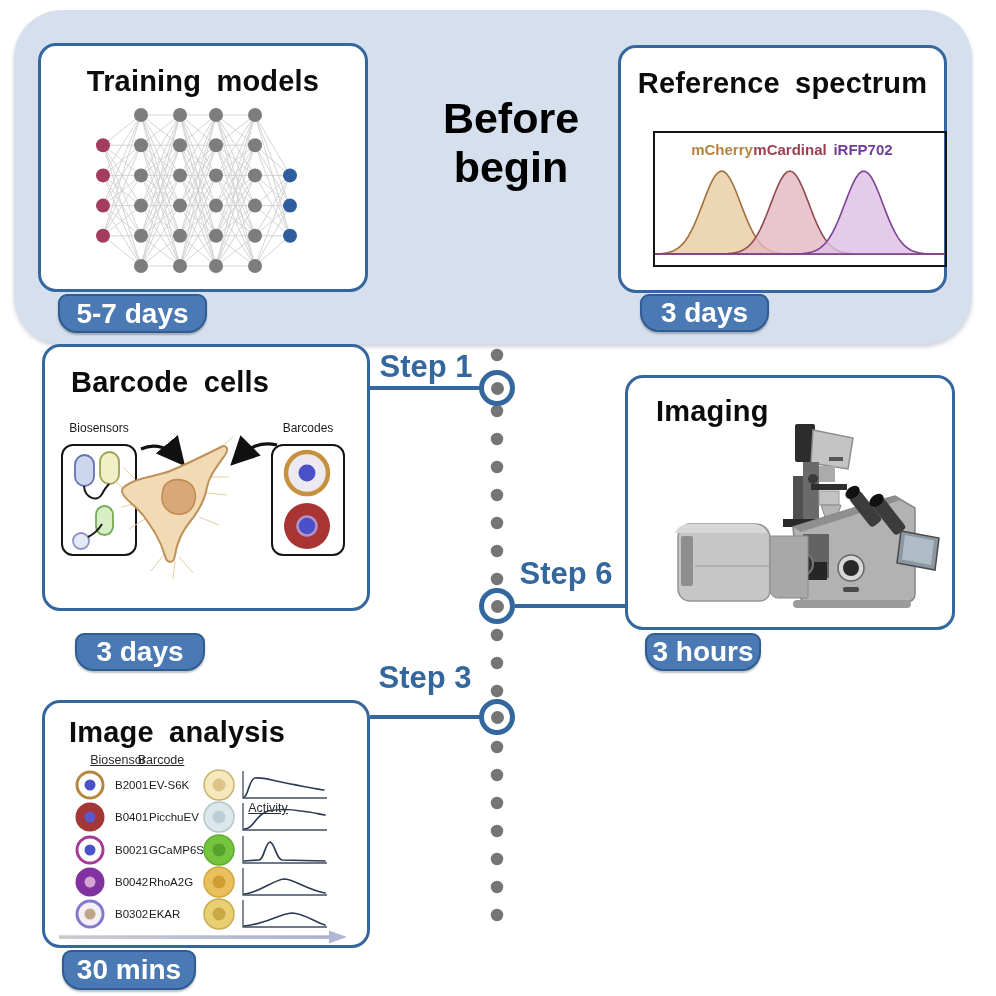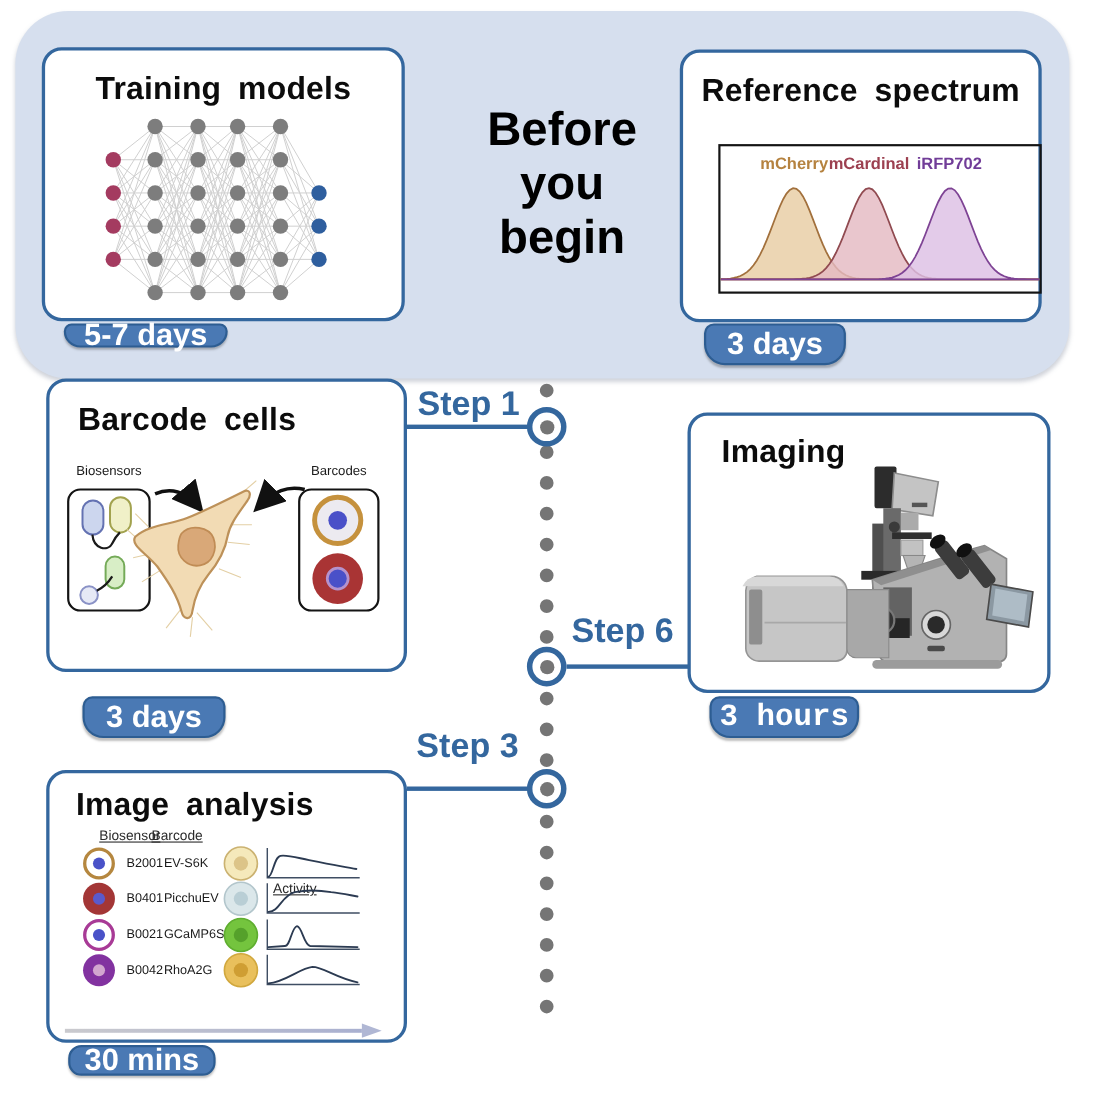--- a/index.html
+++ b/index.html
@@ -46,21 +46,20 @@
   svg{display:block;}
 </style>
 </head>
 <body>
 
 <div class="stage">
 
   <div class="panel">
     <div class="before">
       <div>Before</div>
-      <div>you</div>
       <div>begin</div>
     </div>
   </div>
 
   <div class="box" style="left:38px;top:43px;width:330px;height:249px;">
     <h2 class="box-title centered" style="top:19px;">Training models</h2>
     <svg id="nn-svg" width="240" height="182" viewBox="0 0 240 182" style="position:absolute;left:35px;top:55px;">
         <line x1="27" y1="44.2" x2="65" y2="14" stroke="#cfcfcf" stroke-width="0.9"></line>
         <line x1="27" y1="44.2" x2="65" y2="44.2" stroke="#cfcfcf" stroke-width="0.9"></line>
         <line x1="27" y1="44.2" x2="65" y2="74.4" stroke="#cfcfcf" stroke-width="0.9"></line>
@@ -237,21 +236,21 @@
         <circle cx="179" cy="44.2" r="7" fill="#7d7d7d"></circle>
         <circle cx="179" cy="74.4" r="7" fill="#7d7d7d"></circle>
         <circle cx="179" cy="104.6" r="7" fill="#7d7d7d"></circle>
         <circle cx="179" cy="134.8" r="7" fill="#7d7d7d"></circle>
         <circle cx="179" cy="165" r="7" fill="#7d7d7d"></circle>
         <circle cx="214" cy="74.4" r="7" fill="#2e5e9e"></circle>
         <circle cx="214" cy="104.6" r="7" fill="#2e5e9e"></circle>
         <circle cx="214" cy="134.8" r="7" fill="#2e5e9e"></circle>
       </svg>
   </div>
-  <div class="badge" style="left:58px;top:294px;width:149px;height:22px;">5-7 days</div>
+  <div class="badge" style="left:58px;top:294px;width:149px;height:39px;">5-7 days</div>
 
   <div class="box" style="left:618px;top:45px;width:329px;height:248px;">
     <h2 class="box-title centered" style="top:19px;">Reference spectrum</h2>
     <div class="spec-chart">
       <svg id="spectrum-svg" width="290" height="132" viewBox="0 0 290 132">
           <path d="M0,121 L0,120.8 L3,120.7 L6,120.5 L9,120.2 L12,119.7 L15,119.0 L18,117.9 L21,116.4 L24,114.4 L27,111.6 L30,108.2 L33,103.8 L36,98.5 L39,92.3 L42,85.3 L45,77.8 L48,69.9 L51,62.0 L54,54.6 L57,48.1 L60,43.0 L63,39.6 L66,38.1 L69,38.6 L72,41.2 L75,45.6 L78,51.5 L81,58.5 L84,66.2 L87,74.1 L90,81.9 L93,89.2 L96,95.7 L99,101.4 L102,106.2 L105,110.1 L108,113.2 L111,115.5 L114,117.3 L117,118.5 L120,119.4 L123,120.0 L126,120.4 L129,120.6 L132,120.8 L135,120.9 L138,120.9 L141,121.0 L144,121.0 L147,121.0 L150,121.0 L153,121.0 L156,121.0 L159,121.0 L162,121.0 L165,121.0 L168,121.0 L171,121.0 L174,121.0 L177,121.0 L180,121.0 L183,121.0 L186,121.0 L189,121.0 L192,121.0 L195,121.0 L198,121.0 L201,121.0 L204,121.0 L207,121.0 L210,121.0 L213,121.0 L216,121.0 L219,121.0 L222,121.0 L225,121.0 L228,121.0 L231,121.0 L234,121.0 L237,121.0 L240,121.0 L243,121.0 L246,121.0 L249,121.0 L252,121.0 L255,121.0 L258,121.0 L261,121.0 L264,121.0 L267,121.0 L270,121.0 L273,121.0 L276,121.0 L279,121.0 L282,121.0 L285,121.0 L288,121.0 L290,121 Z" fill="#e8cda3" fill-opacity="0.82" stroke="#a2703c" stroke-width="1.6"></path>
           <path d="M0,121 L0,121.0 L3,121.0 L6,121.0 L9,121.0 L12,121.0 L15,121.0 L18,121.0 L21,121.0 L24,121.0 L27,121.0 L30,121.0 L33,121.0 L36,121.0 L39,121.0 L42,121.0 L45,121.0 L48,121.0 L51,121.0 L54,121.0 L57,121.0 L60,121.0 L63,120.9 L66,120.9 L69,120.8 L72,120.7 L75,120.4 L78,120.1 L81,119.5 L84,118.7 L87,117.5 L90,115.9 L93,113.7 L96,110.7 L99,107.0 L102,102.4 L105,96.8 L108,90.4 L111,83.2 L114,75.5 L117,67.6 L120,59.8 L123,52.7 L126,46.5 L129,41.8 L132,38.9 L135,38.0 L138,39.1 L141,42.2 L144,47.1 L147,53.3 L150,60.6 L153,68.4 L156,76.3 L159,84.0 L162,91.1 L165,97.4 L168,102.9 L171,107.4 L174,111.1 L177,113.9 L180,116.1 L183,117.7 L186,118.8 L189,119.6 L192,120.1 L195,120.4 L198,120.7 L201,120.8 L204,120.9 L207,120.9 L210,121.0 L213,121.0 L216,121.0 L219,121.0 L222,121.0 L225,121.0 L228,121.0 L231,121.0 L234,121.0 L237,121.0 L240,121.0 L243,121.0 L246,121.0 L249,121.0 L252,121.0 L255,121.0 L258,121.0 L261,121.0 L264,121.0 L267,121.0 L270,121.0 L273,121.0 L276,121.0 L279,121.0 L282,121.0 L285,121.0 L288,121.0 L290,121 Z" fill="#e4bac2" fill-opacity="0.82" stroke="#904a50" stroke-width="1.6"></path>
           <path d="M0,121 L0,121.0 L3,121.0 L6,121.0 L9,121.0 L12,121.0 L15,121.0 L18,121.0 L21,121.0 L24,121.0 L27,121.0 L30,121.0 L33,121.0 L36,121.0 L39,121.0 L42,121.0 L45,121.0 L48,121.0 L51,121.0 L54,121.0 L57,121.0 L60,121.0 L63,121.0 L66,121.0 L69,121.0 L72,121.0 L75,121.0 L78,121.0 L81,121.0 L84,121.0 L87,121.0 L90,121.0 L93,121.0 L96,121.0 L99,121.0 L102,121.0 L105,121.0 L108,121.0 L111,121.0 L114,121.0 L117,121.0 L120,121.0 L123,121.0 L126,121.0 L129,121.0 L132,121.0 L135,121.0 L138,120.9 L141,120.9 L144,120.8 L147,120.6 L150,120.3 L153,119.9 L156,119.3 L159,118.3 L162,117.0 L165,115.2 L168,112.7 L171,109.5 L174,105.5 L177,100.5 L180,94.7 L183,88.0 L186,80.6 L189,72.8 L192,64.9 L195,57.2 L198,50.4 L201,44.7 L204,40.6 L207,38.4 L210,38.2 L213,40.0 L216,43.8 L219,49.1 L222,55.8 L225,63.3 L228,71.2 L231,79.1 L234,86.6 L237,93.4 L240,99.4 L243,104.6 L246,108.8 L249,112.1 L252,114.7 L255,116.7 L258,118.1 L261,119.1 L264,119.8 L267,120.2 L270,120.5 L273,120.7 L276,120.8 L279,120.9 L282,121.0 L285,121.0 L288,121.0 L290,121 Z" fill="#ddc0e4" fill-opacity="0.82" stroke="#7e4394" stroke-width="1.6"></path>
         </svg>
       <span class="spec-label" style="left: 24px; width: 86px; color: rgb(181, 130, 63);">mCherry</span>
@@ -369,21 +368,21 @@
       <rect x="130" y="140" width="26" height="16" rx="7" fill="#4f4f4f"></rect>
       <circle cx="158" cy="148" r="12" fill="#333" stroke="#777" stroke-width="2"></circle>
       <rect x="150" y="184" width="118" height="8" rx="4" fill="#9b9b9b"></rect>
       <path d="M45,108 h68 a14,14 0 0 1 14,14 v53 a10,10 0 0 1 -10,10 h-70 a12,12 0 0 1 -12,-12 v-51 a14,14 0 0 1 10,-14 z" fill="#c6c6c6" stroke="#959595" stroke-width="1.5"></path>
       <path d="M45,108 h66 a14,14 0 0 1 13,9 l-92,0 a14,14 0 0 1 13,-9 z" fill="#d8d8d8"></path>
       <rect x="38" y="120" width="12" height="50" rx="2" fill="#8e8e8e"></rect>
       <line x1="52" y1="150" x2="126" y2="150" stroke="#a8a8a8" stroke-width="1.5"></line>
       <path d="M127,120 h38 v62 h-30 a8,8 0 0 1 -8,-8 z" fill="#a8a8a8" stroke="#8a8a8a"></path>
     </svg>
   </div>
-  <div class="badge" style="left:645px;top:633px;width:136px;height:38px;font-family:Liberation Mono, monospace;">3 hours</div>
+  <div class="badge" style="left:645px;top:633px;width:116px;height:38px;">3 hours</div>
 
   <div class="box" style="left:42px;top:700px;width:328px;height:248px;">
     <h2 class="box-title" style="left:24px;top:13px;">Image analysis</h2>
     <div class="col-head" style="left:38px;">Biosensor</div>
     <div class="col-head" style="left:81px;">Barcode</div>
     <div class="col-head" style="left:188px;margin-top:48px;">Activity</div>
     <div id="analysis-rows">
         <div class="arow">
           <div class="cellc c-marker">
             <svg width="32" height="32" viewBox="0 0 32 32">
@@ -462,30 +461,52 @@
           <div class="cellc c-cell">
             <svg width="34" height="34" viewBox="0 0 34 34">
               <circle cx="17" cy="17" r="15" fill="#e9c05c" stroke="#d1a83e" stroke-width="1.5"></circle>
               <circle cx="17" cy="17" r="6.5" fill="#cf9e33"></circle>
             </svg>
           </div>
           <div class="cellc c-spark">
             <svg width="88" height="30" viewBox="0 0 88 30">
               <path d="M2,1 L2,28 L86,28" fill="none" stroke="#3f4e63" stroke-width="1.3"></path>
               <path d="M3,27 C18,26 32,13 43,12 C53,12 64,22 84,26" fill="none" stroke="#2c3b52" stroke-width="1.7" stroke-linecap="round"></path>
+            </svg>
+          </div>
+        </div>
+        <div class="arow">
+          <div class="cellc c-marker">
+            <svg width="32" height="32" viewBox="0 0 32 32">
+              <circle cx="16" cy="16" r="13" fill="#f4f0f6" stroke="#8379cc" stroke-width="3"></circle>
+              <circle cx="16" cy="16" r="5.5" fill="#bfa583"></circle>
+            </svg>
+          </div>
+          <div class="cellc c-id">B0302</div>
+          <div class="cellc c-name">EKAR</div>
+          <div class="cellc c-cell">
+            <svg width="34" height="34" viewBox="0 0 34 34">
+              <circle cx="17" cy="17" r="15" fill="#e7cf72" stroke="#c9ad4e" stroke-width="1.5"></circle>
+              <circle cx="17" cy="17" r="6.5" fill="#c8a944"></circle>
+            </svg>
+          </div>
+          <div class="cellc c-spark">
+            <svg width="88" height="30" viewBox="0 0 88 30">
+              <path d="M2,1 L2,28 L86,28" fill="none" stroke="#3f4e63" stroke-width="1.3"></path>
+              <path d="M3,27 C22,26 38,15 51,14 C62,14 74,23 84,26" fill="none" stroke="#2c3b52" stroke-width="1.7" stroke-linecap="round"></path>
             </svg>
           </div>
         </div>
       </div>
     <svg width="292" height="16" viewBox="0 0 292 16" style="position:absolute;left:12px;top:226px;">
       <defs>
         <linearGradient id="tg" x1="0" y1="0" x2="1" y2="0">
           <stop offset="0" stop-color="#cacace"></stop>
             <stop offset="1" stop-color="#a9b0d0"></stop>
         </linearGradient>
       </defs>
       <rect x="2" y="6.3" width="270" height="3.6" fill="url(#tg)"></rect>
       <polygon points="272,1.5 290,8 272,14.5" fill="#b0b7d4"></polygon>
     </svg>
   </div>
-  <div class="badge" style="left:62px;top:950px;width:134px;height:28px;border-radius:12px;">30 mins</div>
+  <div class="badge" style="left:62px;top:950px;width:134px;height:40px;">30 mins</div>
 
 </div>
 
 </body></html>

